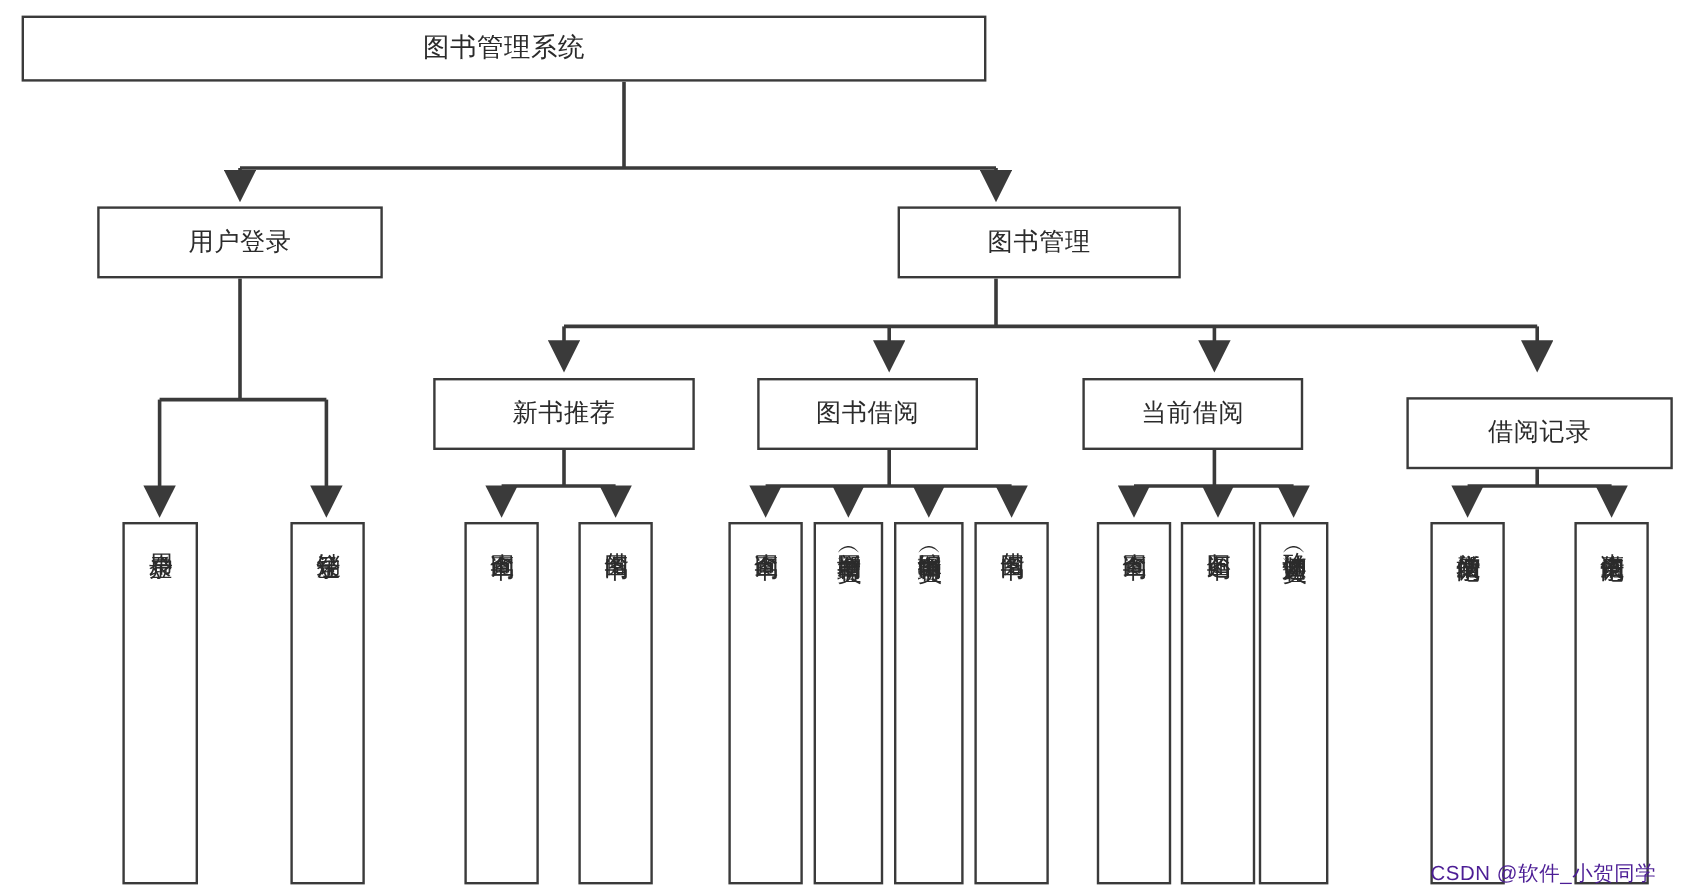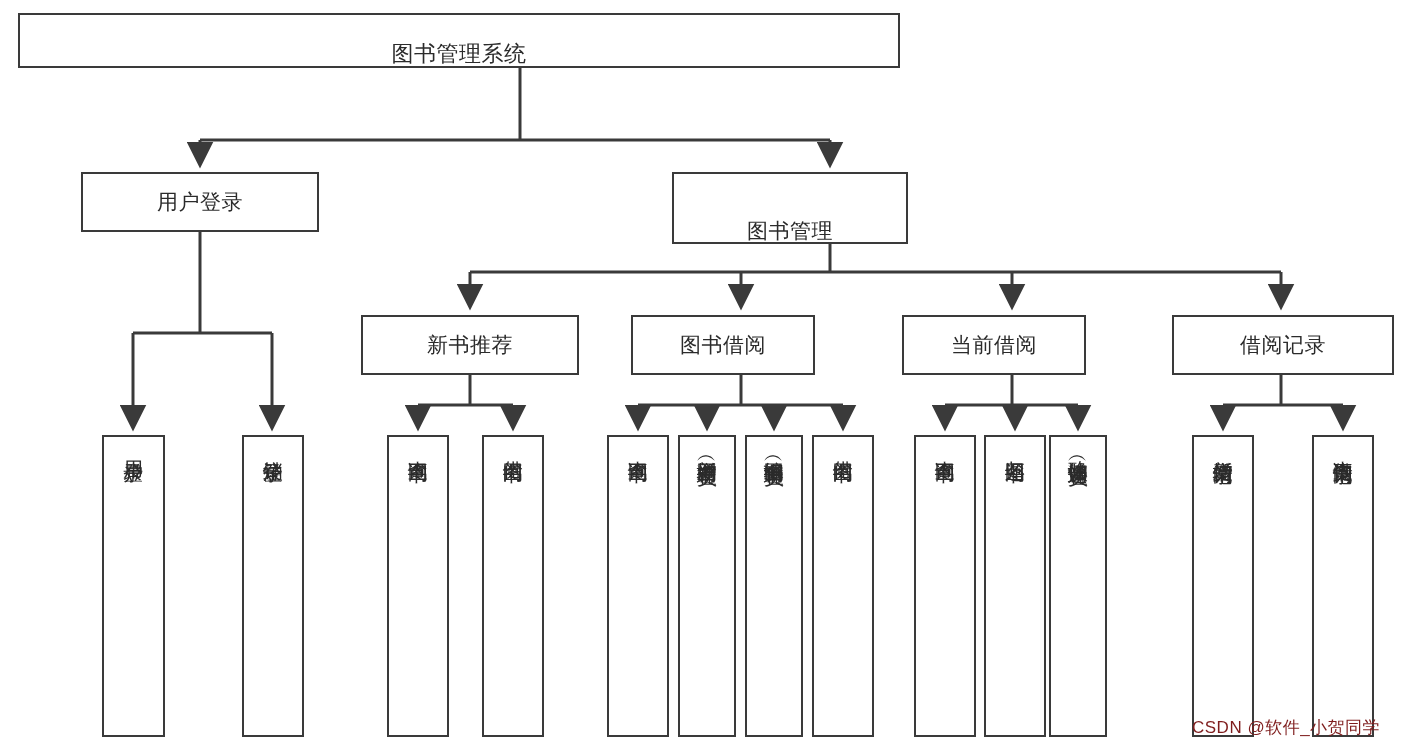--- a/index.html
+++ b/index.html
@@ -113,41 +113,41 @@
       <path d="M 1015 405 L 1015 427" marker-end="url(#arrow)"></path>
       <path d="M 1078 405 L 1078 427" marker-end="url(#arrow)"></path>
 
       <path d="M 1281 375 L 1281 405"></path>
       <path d="M 1223 405 L 1343 405"></path>
       <path d="M 1223 405 L 1223 427" marker-end="url(#arrow)"></path>
       <path d="M 1343 405 L 1343 427" marker-end="url(#arrow)"></path>
     </g>
   </svg>
 
-  <div class="node h root" id="n-root" style="left: 18px; top: 13px; width: 882px; height: 55px; align-items: flex-end;">
+  <div class="node h root" id="n-root" style="left: 18px; top: 13px; width: 804px; height: 55px;">
     <span>图书管理系统</span>
   </div>
 
   <div class="node h" id="n-l1-0" style="left: 81px; top: 172px; width: 238px; height: 60px;">
     <span>用户登录</span>
   </div>
-  <div class="node h" id="n-l1-1" style="left: 672px; top: 172px; width: 236px; height: 72px; align-items: flex-end;">
+  <div class="node h" id="n-l1-1" style="left: 748px; top: 172px; width: 236px; height: 60px;">
     <span>图书管理</span>
   </div>
 
   <div class="node h" id="n-l2-0" style="left: 361px; top: 315px; width: 218px; height: 60px;">
     <span>新书推荐</span>
   </div>
   <div class="node h" id="n-l2-1" style="left: 631px; top: 315px; width: 184px; height: 60px;">
     <span>图书借阅</span>
   </div>
   <div class="node h" id="n-l2-2" style="left: 902px; top: 315px; width: 184px; height: 60px;">
     <span>当前借阅</span>
   </div>
-  <div class="node h" id="n-l2-3" style="left: 1172px; top: 315px; width: 222px; height: 60px; justify-content: center;">
+  <div class="node h" id="n-l2-3" style="left: 1172px; top: 331px; width: 222px; height: 60px; justify-content: center;">
     <span>借阅记录</span>
   </div>
 
   <div class="node v" id="n-lf-0" style="left: 102px; top: 435px; width: 63px; height: 302px;">
     <span class="vtext">用户登录</span>
   </div>
   <div class="node v" id="n-lf-1" style="left: 242px; top: 435px; width: 62px; height: 302px;">
     <span class="vtext">注销登录</span>
   </div>
   <div class="node v" id="n-lf-2" style="left: 387px; top: 435px; width: 62px; height: 302px;">
@@ -177,14 +177,14 @@
   <div class="node v" id="n-lf-10" style="left: 1049px; top: 435px; width: 58px; height: 302px;">
     <span class="vtext">确认归还（管理员）</span>
   </div>
   <div class="node v" id="n-lf-11" style="left: 1192px; top: 435px; width: 62px; height: 302px;">
     <span class="vtext">新增借阅记录</span>
   </div>
   <div class="node v" id="n-lf-12" style="left: 1312px; top: 435px; width: 62px; height: 302px;">
     <span class="vtext">查询借阅记录</span>
   </div>
 
-  <div class="watermark" id="wm" style="left: 1192px; top: 716px; color: #7f1d1d;">CSDN @软件_小贺同学</div>
+  <div class="watermark" id="wm" style="left: 1192px; top: 716px; color: #4c1d95;">CSDN @软件_小贺同学</div>
 </div>
 
 </body></html>

